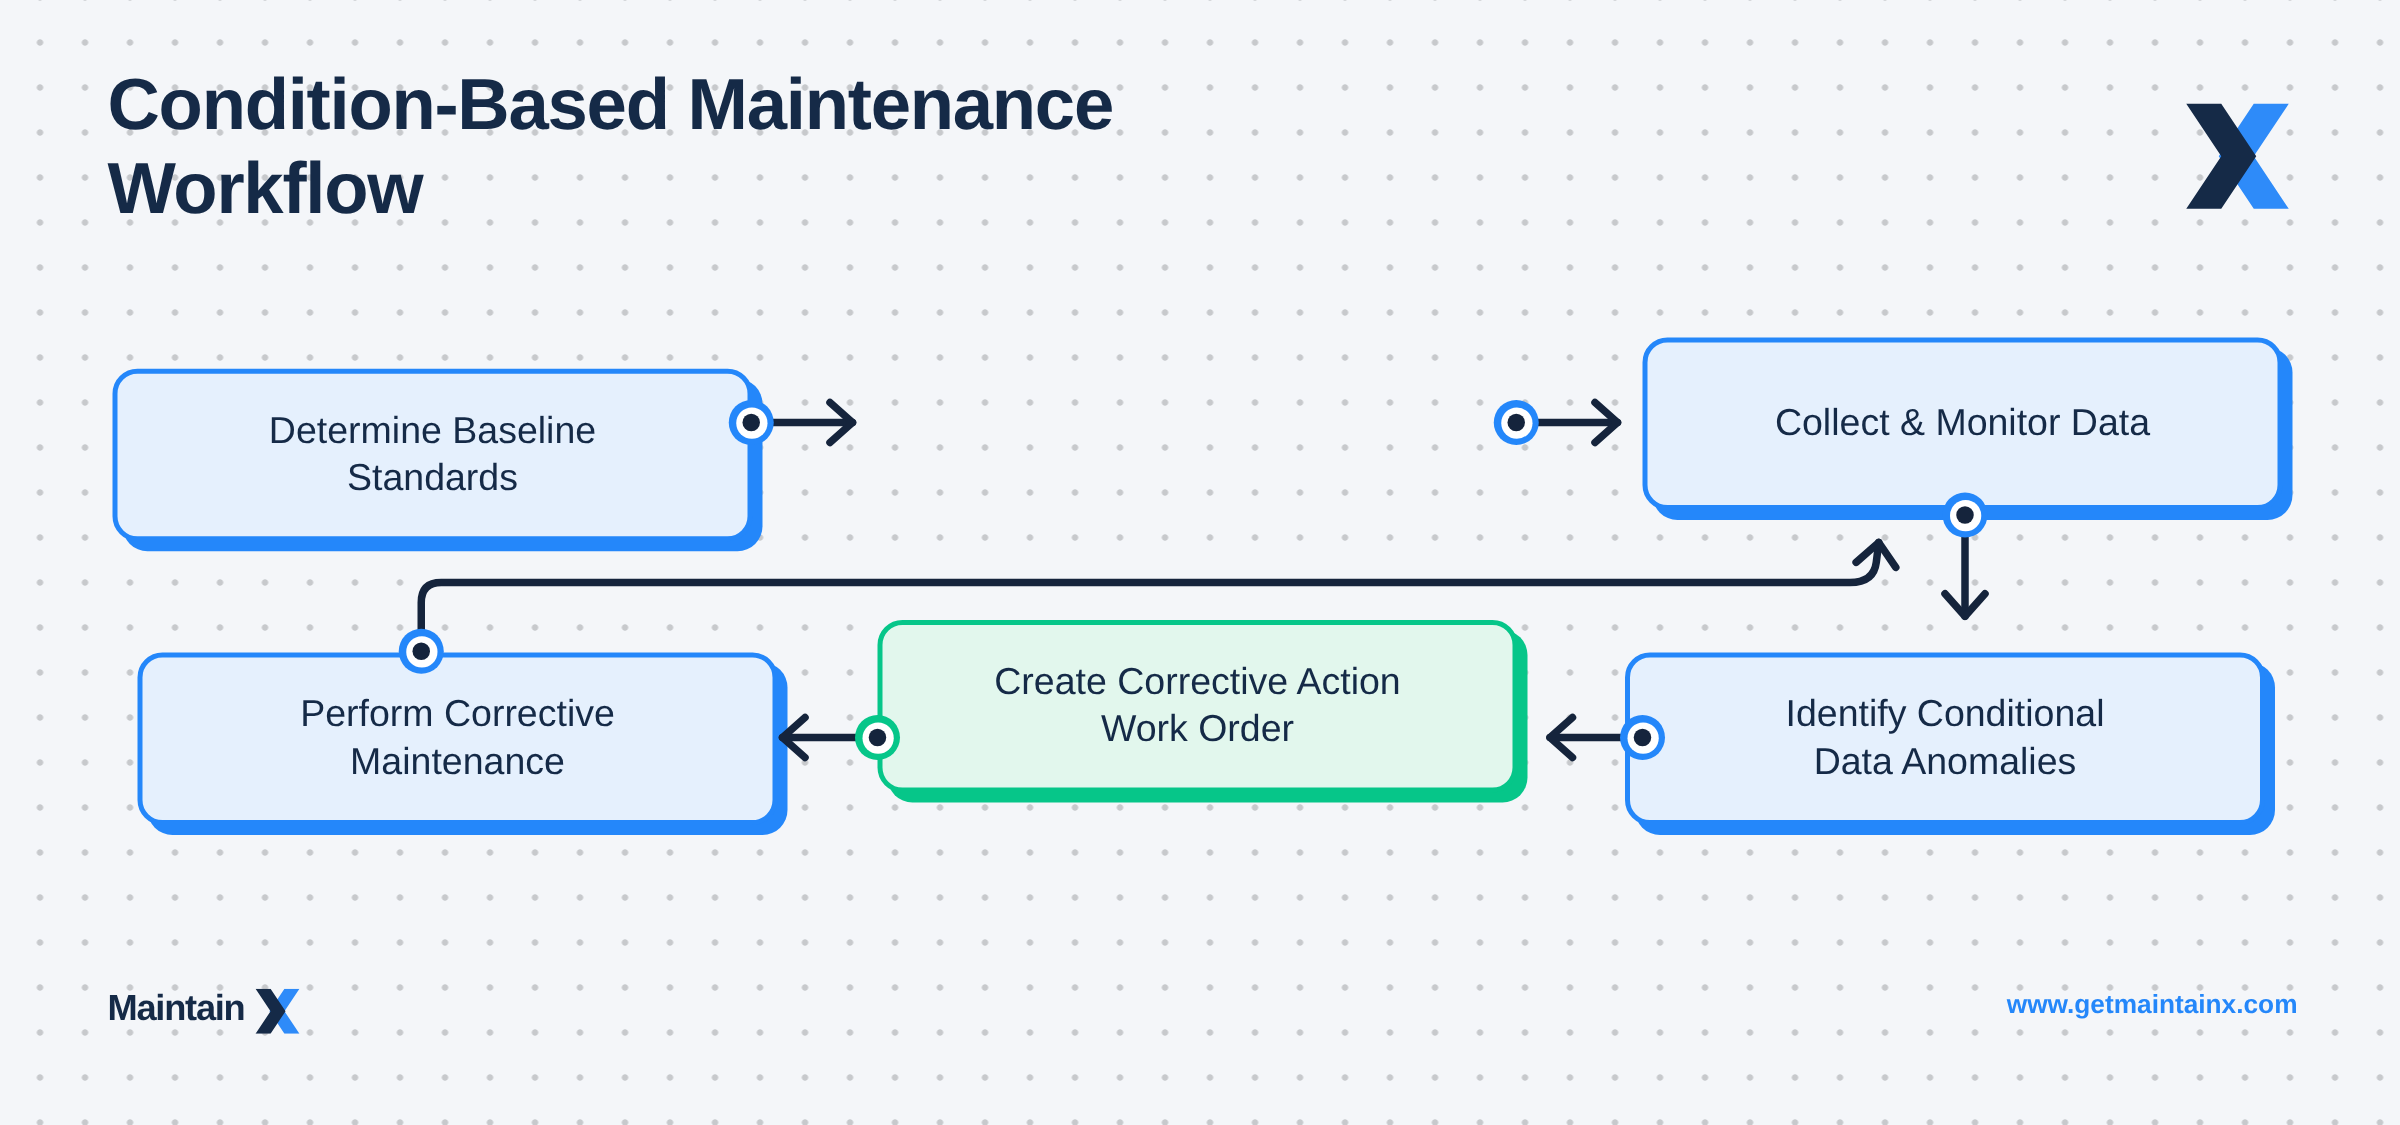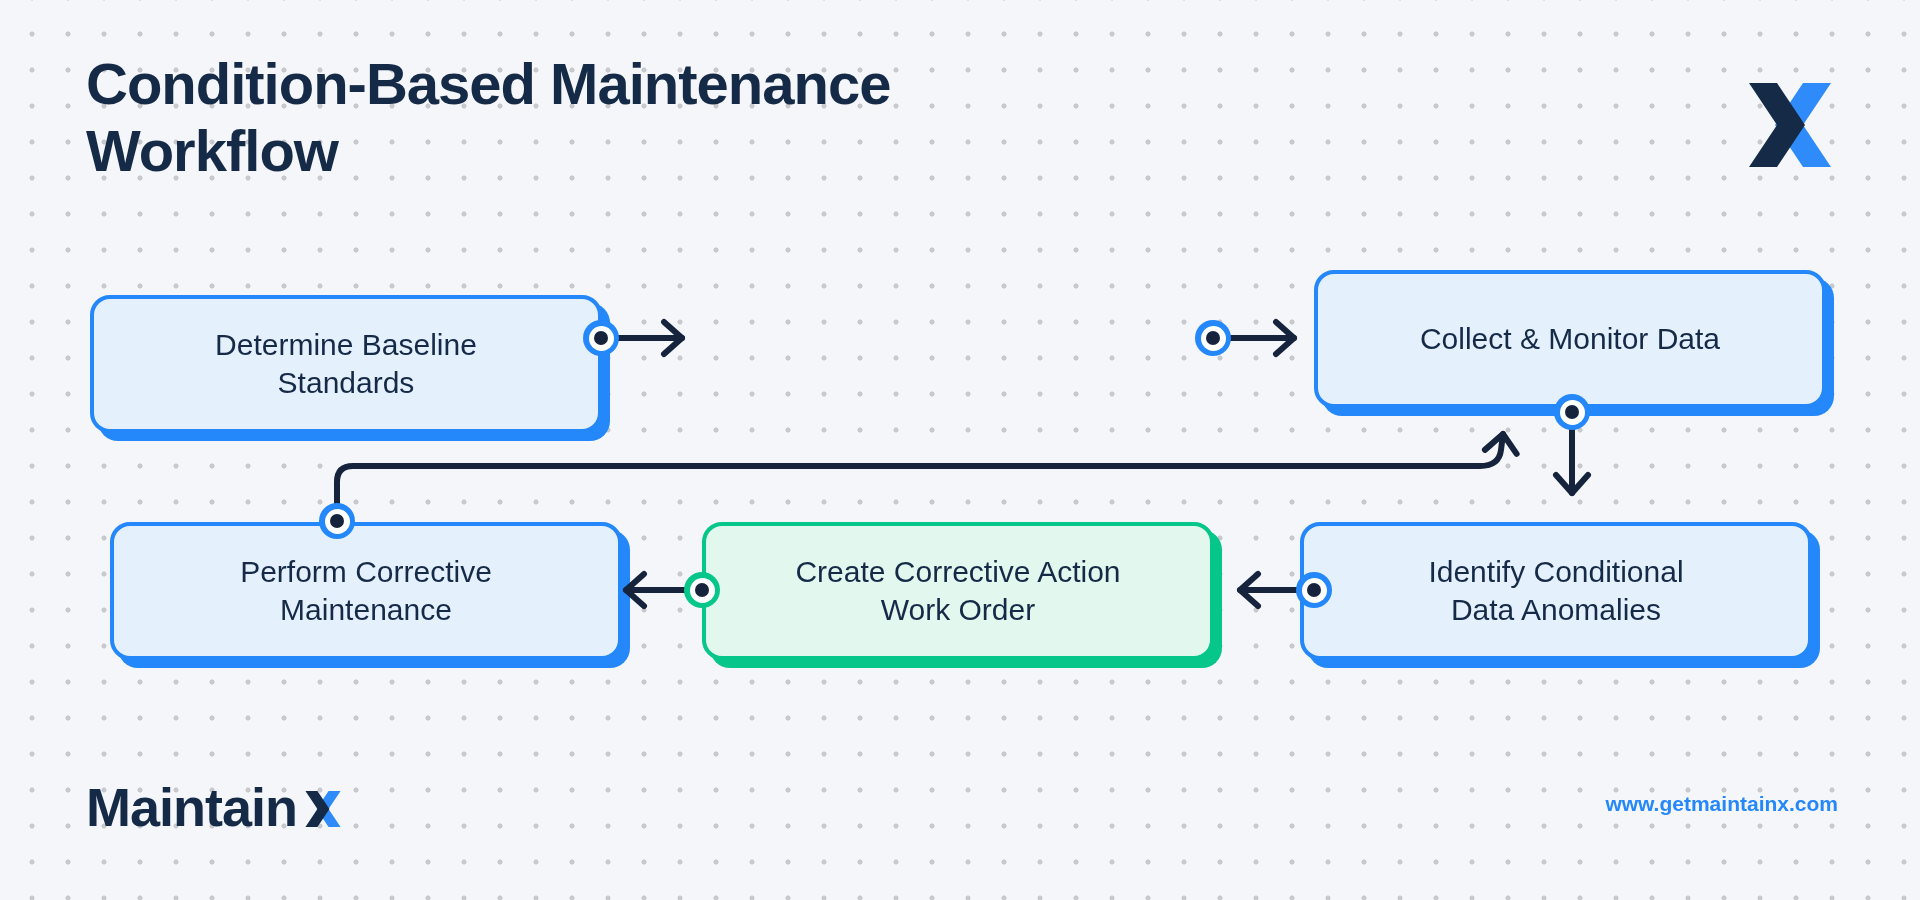--- a/index.html
+++ b/index.html
@@ -28,42 +28,42 @@
     text-align:center;padding:0 20px;
     font-size:30px;font-weight:500;color:#152A47;line-height:38px;
     white-space:pre-line;
   }
   .box.blue{background:#E5F0FD;border:4px solid #2487FA;box-shadow:8px 8px 0 #2487FA;}
   .box.green{background:#E2F7ED;border:4px solid #06C689;box-shadow:8px 8px 0 #06C689;}
   #box1{left:90px;top:270px;margin-top:25px;}
   #box2{left:702px;top:270px;}
   #box3{left:1314px;top:270px;}
   #box4{left:90px;top:522px;margin-left:20px;}
-  #box5{left:702px;top:522px;}
+  #box5{left:702px;top:496px;}
   #box6{left:1300px;top:522px;}
   .arrow-layer{position:absolute;left:0;top:0;width:1920px;height:900px;pointer-events:none;}
   .node{
     position:absolute;width:36px;height:36px;border-radius:50%;
     background:#2487FA;display:flex;align-items:center;justify-content:center;
   }
   .node.green{background:#06C689;}
   .node-inner{width:25px;height:25px;border-radius:50%;background:#FFFFFF;
     display:flex;align-items:center;justify-content:center;}
   .node-dot{width:14px;height:14px;border-radius:50%;background:#15243C;}
   #node1{left:583px;top:320px;}
   #node2{left:1195px;top:320px;}
   #node3{left:1554px;top:394px;}
   #node4{left:319px;top:503px;}
   #node5{left:684px;top:572px;}
   #node6{left:1296px;top:572px;}
   .footer-brand{
     position:absolute;left:86px;top:782px;height:50px;
     display:flex;align-items:center;
   }
-  .footer-wordmark{color:#152A47;font-size:54px;font-weight:800;letter-spacing:-1px;}
+  .footer-wordmark{color:#152A47;font-size:29px;font-weight:800;letter-spacing:-1px;}
   .footer-x{width:46px;height:36px;margin-left:3px;margin-top:4px;}
   .footer-url{
     position:absolute;right:82px;top:792px;
     color:#2487FA;font-size:21px;font-weight:700;text-decoration:none;
   }
 </style>
 </head>
 <body>
 
 <div class="canvas">

